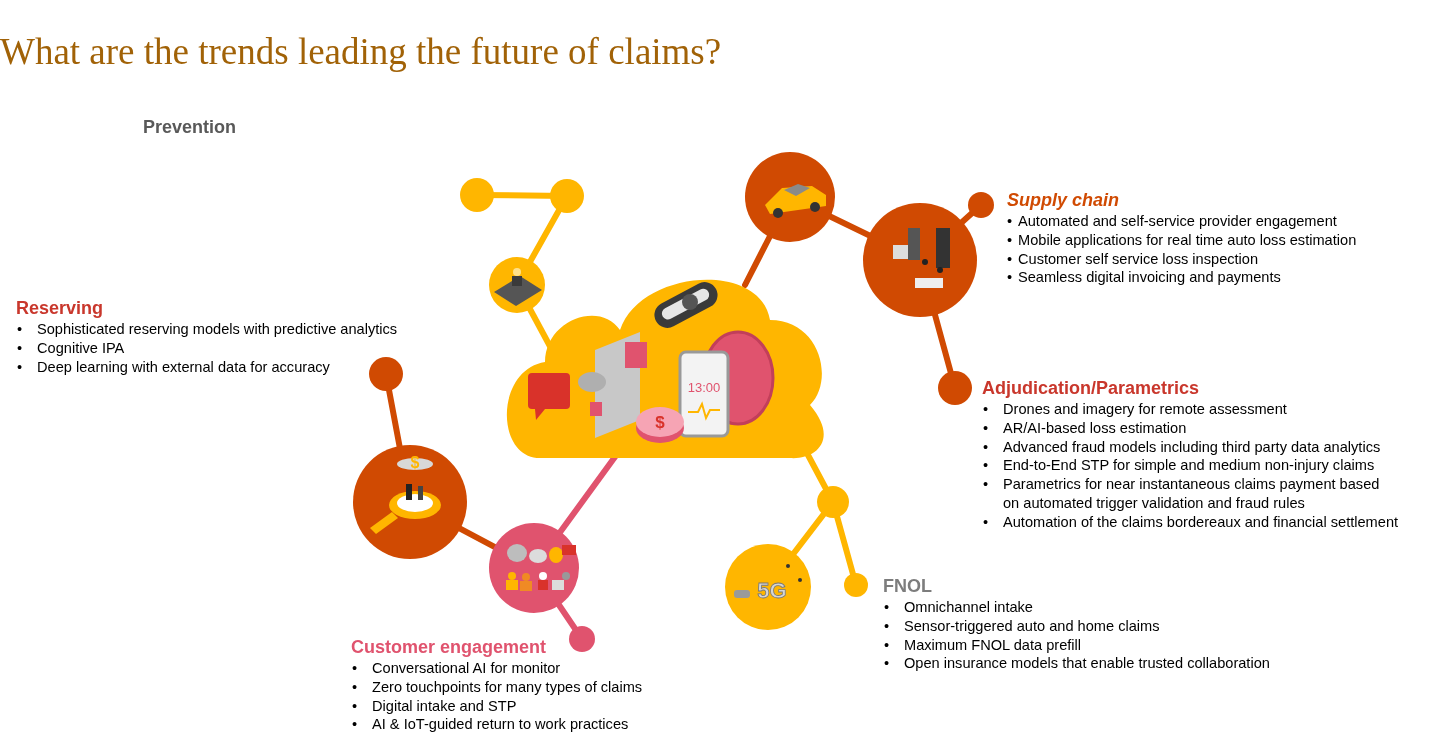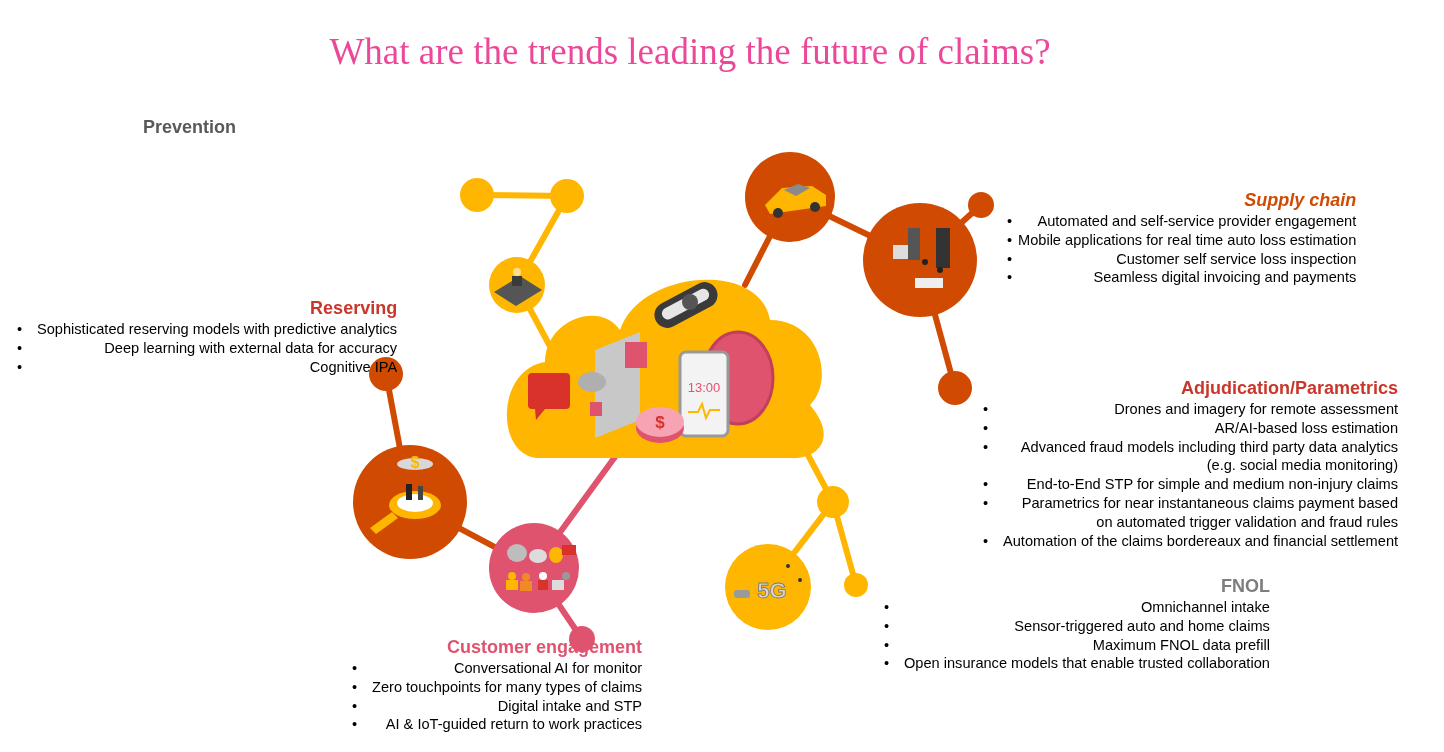--- a/index.html
+++ b/index.html
@@ -1,20 +1,20 @@
 <!DOCTYPE html>
 <html><head>
 <meta charset="utf-8">
 <style>
   html, body { margin: 0; padding: 0; background: #ffffff; }
   body { width: 1444px; height: 752px; position: relative; overflow: hidden;
          font-family: "Liberation Sans", sans-serif; color: #000; }
-  .title { position: absolute; left: 0; width: 1380px; top: 30px; text-align: center;
-           font-family: "Liberation Serif", "DejaVu Serif", serif; font-size: 37px; color: #ec4899; }
-  .block { position: absolute; font-size: 14.6px; line-height: 18.8px; text-align: right; }
+  .title { position: absolute; left: 0; width: 1380px; top: 30px; text-align: left;
+           font-family: "Liberation Serif", "DejaVu Serif", serif; font-size: 37px; color: #a16207; }
+  .block { position: absolute; font-size: 14.6px; line-height: 18.8px; }
   .block h3 { margin: 0 0 1px 0; font-size: 18px; font-weight: bold; line-height: 22px; }
   .block ul { margin: 0; padding: 0; list-style: none; }
   .block li { position: relative; padding-left: 21px; }
   .block li::before { content: "•"; position: absolute; left: 1px; top: 0; }
   .block.tight li { padding-left: 11px; }
   .block.tight li::before { left: 0; }
   svg.diagram { position: absolute; left: 0; top: 0; }
 </style>
 </head>
 <body>
@@ -153,42 +153,41 @@
 </svg>
 
 <div class="block" style="left:143px; top:116px;">
   <h3 style="color:#595959;">Prevention</h3>
 </div>
 
 <div class="block" style="left:16px; top:297px;">
   <h3 style="color:#C9372C;">Reserving</h3>
   <ul>
     <li>Sophisticated reserving models with predictive analytics</li>
+    <li>Cognitive IPA</li>
     <li>Deep learning with external data for accuracy</li>
-    <li>Cognitive IPA</li>
   </ul>
 </div>
 
 <div class="block tight" style="left:1007px; top:189px;">
   <h3 style="color:#D04A02;font-style:italic;">Supply chain</h3>
   <ul>
     <li>Automated and self-service provider engagement</li>
     <li>Mobile applications for real time auto loss estimation</li>
     <li>Customer self service loss inspection</li>
     <li>Seamless digital invoicing and payments</li>
   </ul>
 </div>
 
 <div class="block" style="left:982px; top:377px;">
   <h3 style="color:#C9372C;">Adjudication/Parametrics</h3>
   <ul>
     <li>Drones and imagery for remote assessment</li>
     <li>AR/AI-based loss estimation</li>
     <li>Advanced fraud models including third party data analytics</li>
-    <li class="cont" style="list-style:none;">(e.g. social media monitoring)</li>
     <li>End-to-End STP for simple and medium non-injury claims</li>
     <li>Parametrics for near instantaneous claims payment based</li>
     <li class="cont">on automated trigger validation and fraud rules</li>
     <li>Automation of the claims bordereaux and financial settlement</li>
   </ul>
 </div>
 
 <div class="block" style="left:883px; top:575px;">
   <h3 style="color:#7D7D7D;">FNOL</h3>
   <ul>

